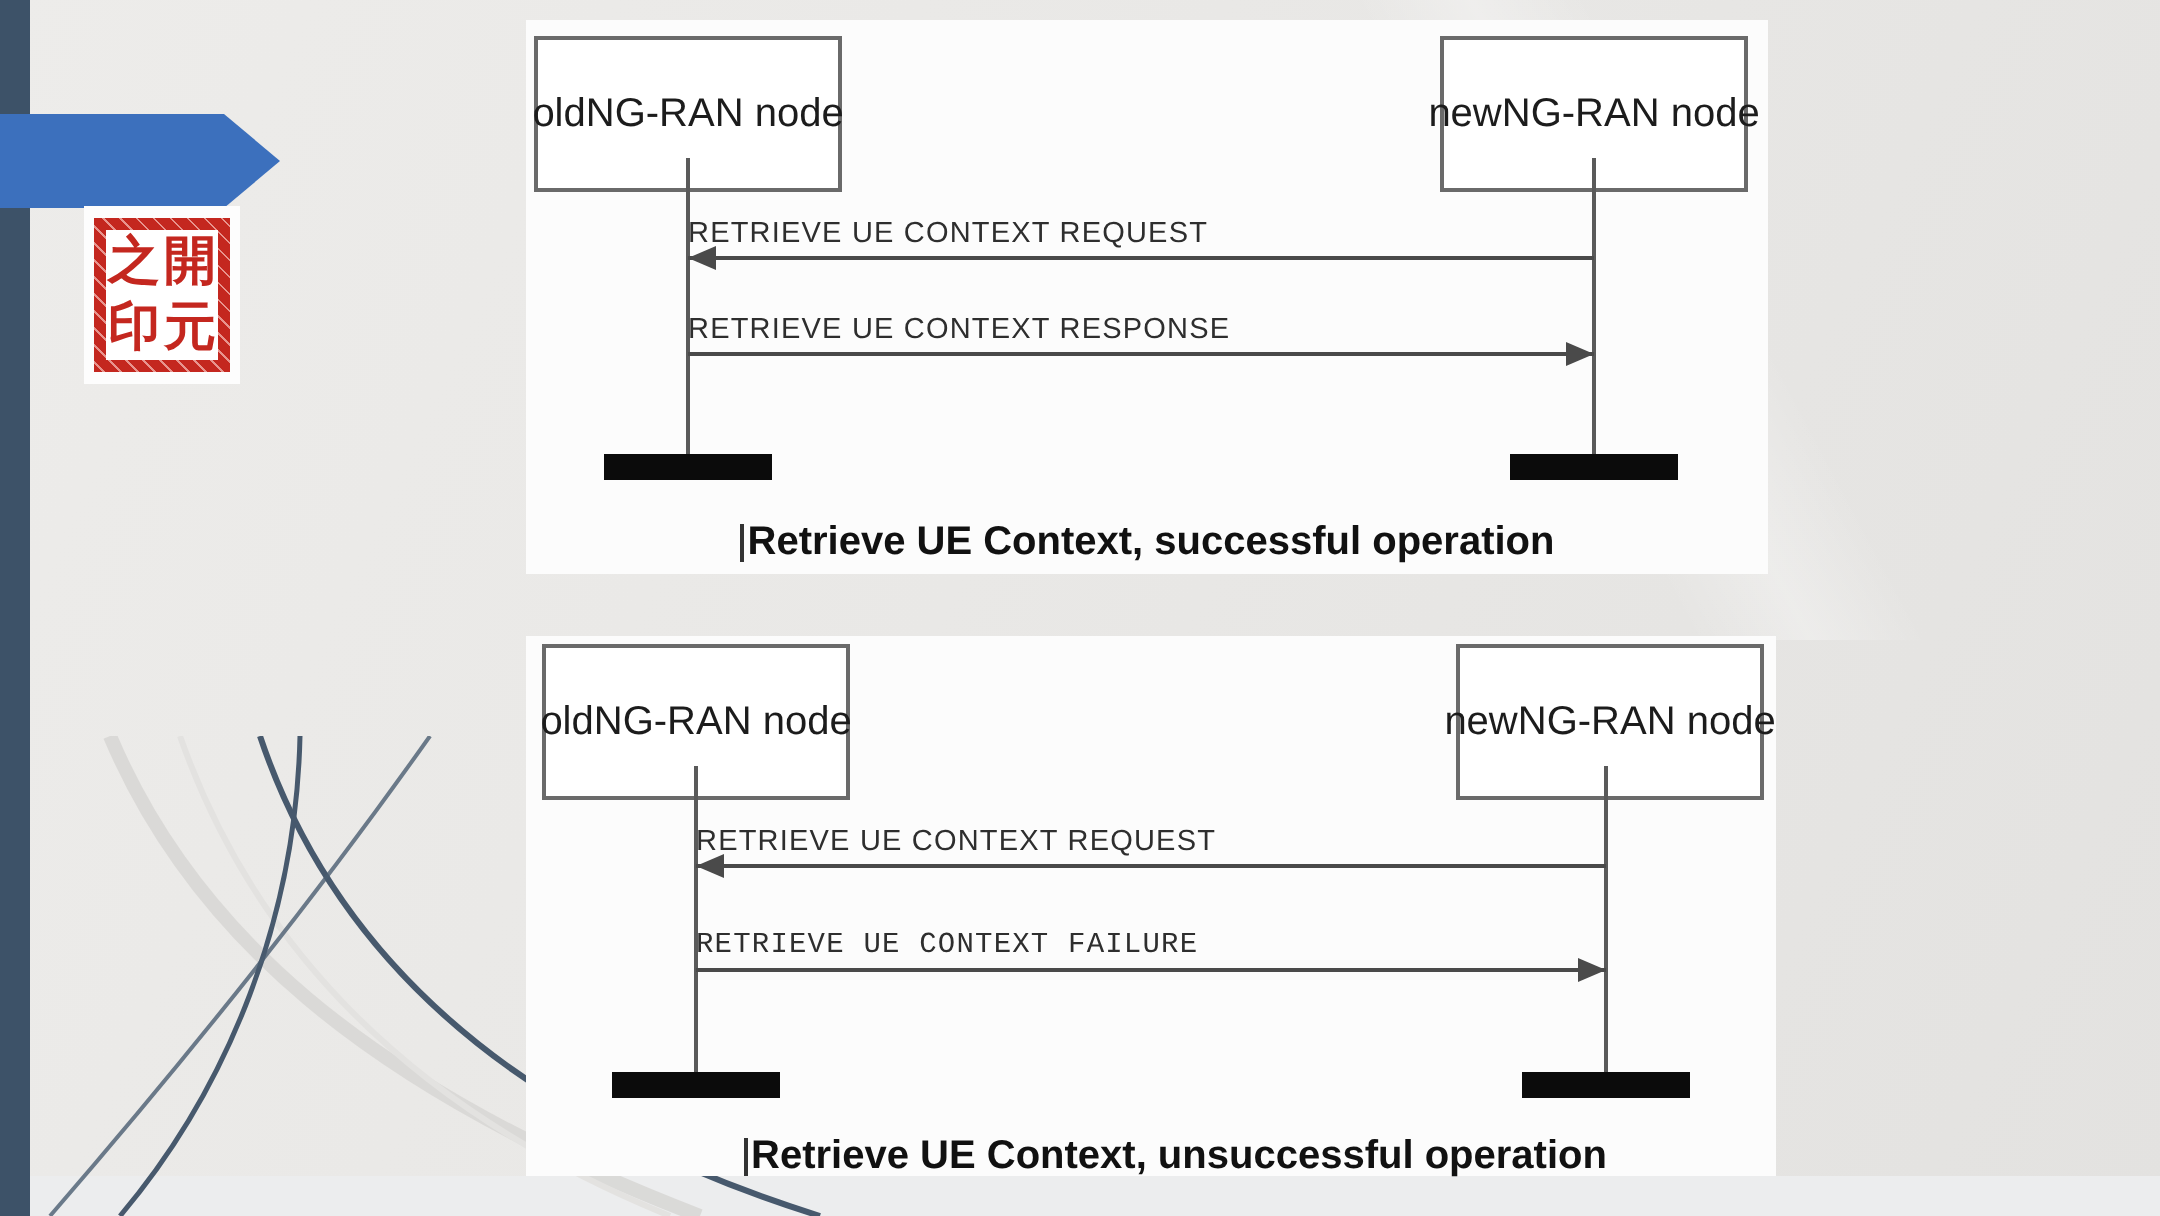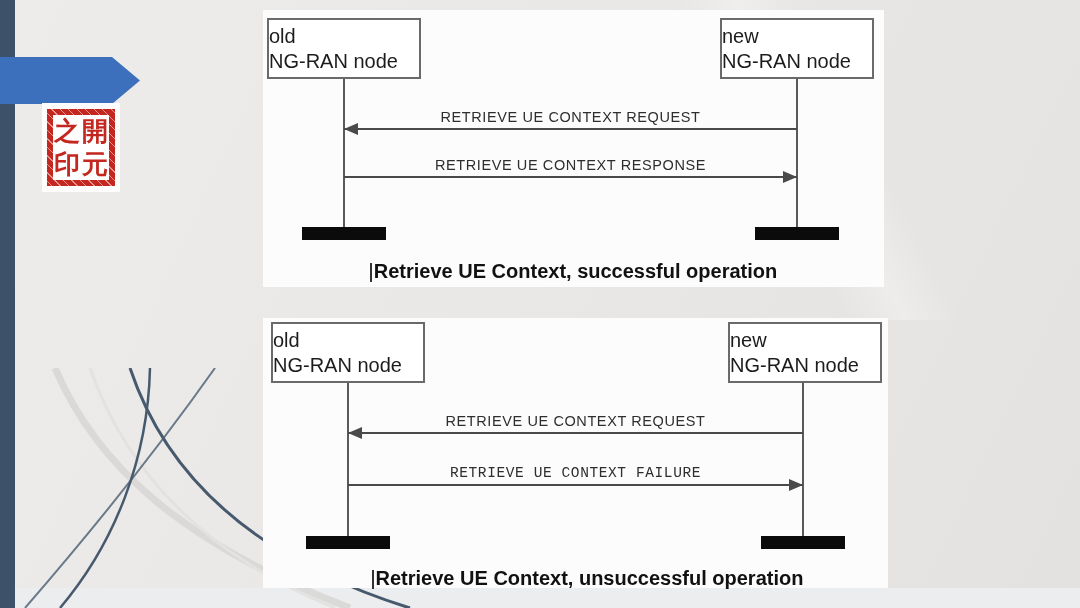--- a/index.html
+++ b/index.html
@@ -43,41 +43,41 @@
     display:flex; align-items:center; justify-content:center;
     color:#c4271f; font-family:"DejaVu Serif", serif; font-weight:bold;
     font-size:26px; line-height:1;
   }
   
   .panel { position:absolute; background:#fcfcfc; }
   #panel1 { left:263px; top:10px;  width:621px; height:277px; }
   #panel2 { left:263px; top:318px; width:625px; height:270px; }
 
   .node-box {
-    position:absolute; width:154px; height:61px; box-sizing:border-box;
+    position:absolute; width:154px; height:78px; box-sizing:border-box;
     background:#fff; border:2px solid #6a6a6a;
-    display:flex; flex-direction:column; align-items:flex-start; justify-content:center;
+    display:flex; flex-direction:row; align-items:center; justify-content:center;
     font-size:20px; color:#1c1c1c; line-height:1.25; white-space:nowrap;
   }
   #panel1 .node-old { left:4px;  top:8px; }
   #panel1 .node-new { left:457px; top:8px; }
   #panel2 .node-old { left:8px;  top:4px; }
   #panel2 .node-new { left:465px; top:4px; }
 
   .lifeline { position:absolute; width:2px; background:#5a5a5a; }
   #panel1 .life-old { left:80px;  top:69px; height:148px; }
   #panel1 .life-new { left:533px; top:69px; height:148px; }
   #panel2 .life-old { left:84px;  top:65px; height:153px; }
   #panel2 .life-new { left:539px; top:65px; height:153px; }
 
   .message { position:absolute; }
   #panel1 .message { left:81px;  width:453px; }
   #panel2 .message { left:85px;  width:455px; }
   .msg-label {
-    position:absolute; left:0; width:100%; text-align:center;
+    position:absolute; left:0; width:100%; text-align:left;
     font-size:14.5px; letter-spacing:0.6px; color:#2e2e2e; white-space:nowrap;
   }
   .msg-line { position:absolute; left:0; width:100%; height:2px; background:#4a4a4a; }
   .msg-line.arrow-left::before {
     content:""; position:absolute; left:0; top:-5px; width:0; height:0;
     border-top:6px solid transparent; border-bottom:6px solid transparent;
     border-right:14px solid #4a4a4a;
   }
   .msg-line.arrow-right::after {
     content:""; position:absolute; right:0; top:-5px; width:0; height:0;

